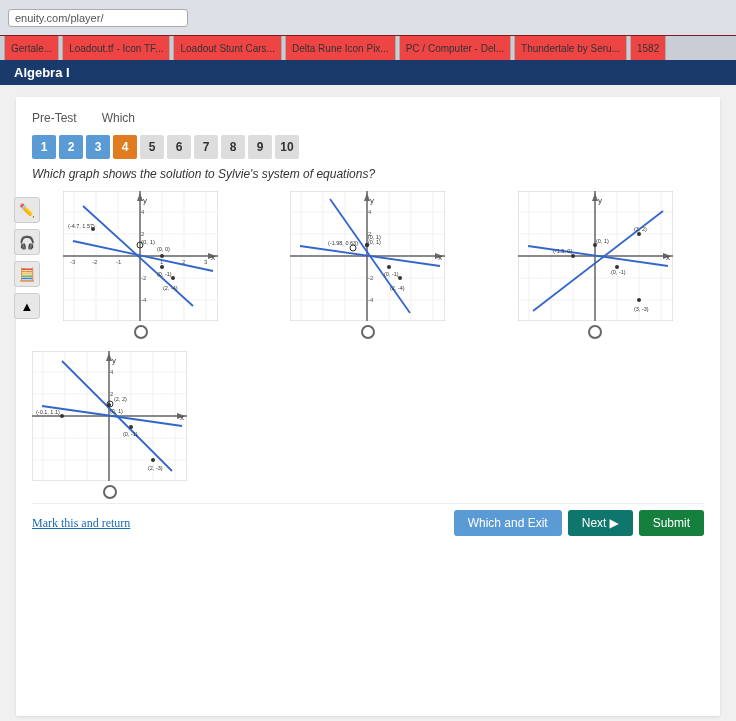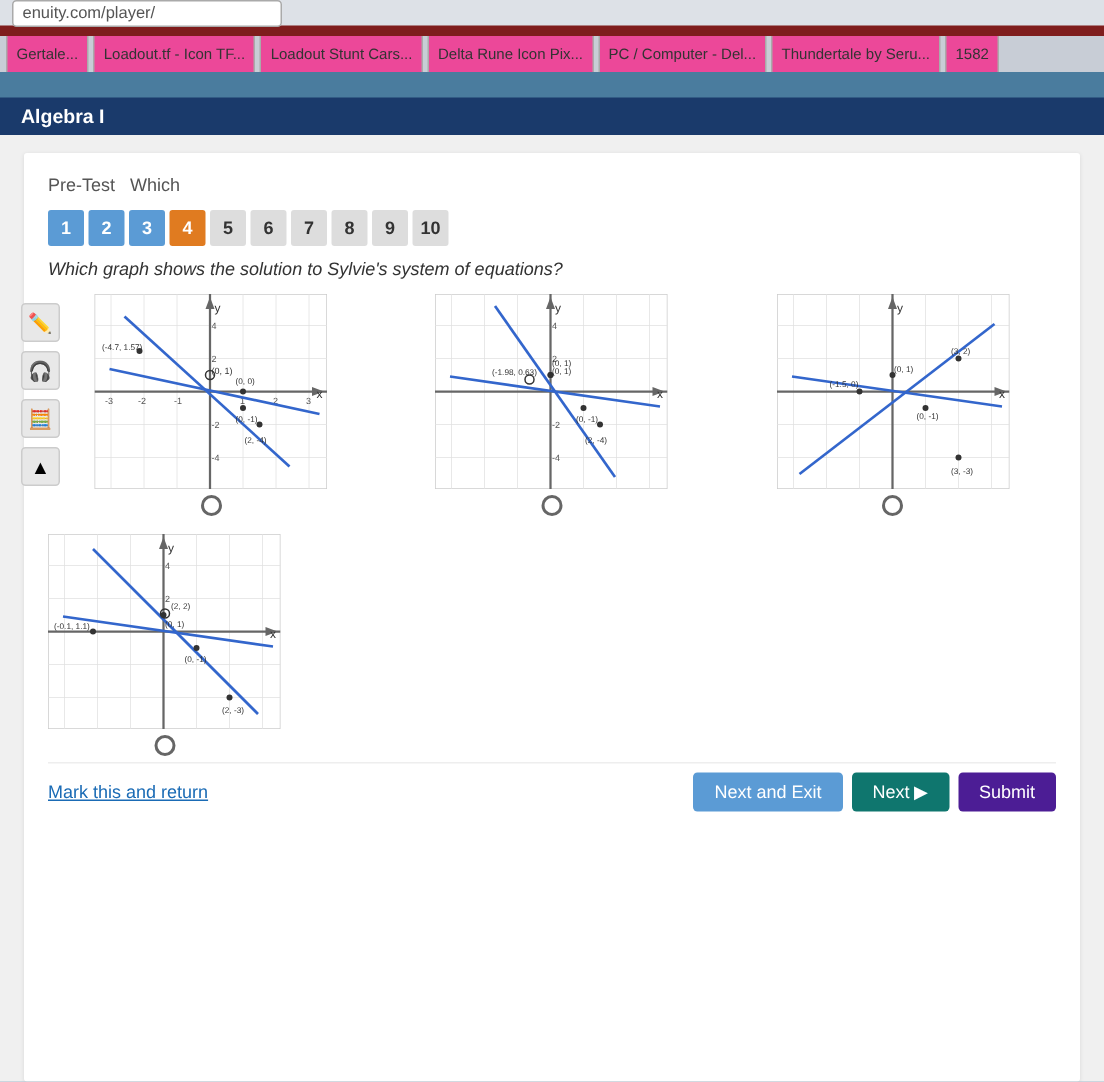--- a/index.html
+++ b/index.html
@@ -8,27 +8,27 @@
       height: 721px;
       background: #4a7c9e;
       font-family: Arial, sans-serif;
       font-size: 13px;
       overflow: hidden;
     }
 
     
     .browser-bar {
       background: #dde1e7;
-      height: 24px;
+      height: 36px;
       display: flex;
       align-items: center;
       padding: 0 8px;
       font-size: 11px;
       color: #333;
-      border-bottom: 7px solid #7f1d1d;
+      border-bottom: 1px solid #7f1d1d;
     }
     .url-bar {
       background: white;
       border: 1px solid #aaa;
       border-radius: 3px;
       padding: 2px 6px;
       font-size: 11px;
       color: #555;
       flex: 1;
       max-width: 180px;
@@ -40,37 +40,36 @@
       height: 24px;
       display: flex;
       align-items: center;
       padding: 0 4px;
       gap: 3px;
       font-size: 10px;
       color: #333;
       overflow: hidden;
     }
     .tab-item {
-      background: #ec4899;
+      background: #ef4444;
       border: 1px solid #aaa;
       border-radius: 3px 3px 0 0;
       padding: 16px 6px;
       font-size: 10px;
       white-space: nowrap;
       cursor: pointer;
     }
 
     
     .algebra-header {
       background: #1a3a6b;
       color: white;
       padding: 5px 14px;
       font-size: 13px;
       font-weight: bold;
-      margin-top: 17px;
     }
 
     
     .main-content {
       background: #f0f0f0;
       padding: 0;
       height: calc(721px - 28px - 24px - 26px);
       display: flex;
       flex-direction: column;
     }
@@ -88,21 +87,21 @@
     .page-title {
       font-size: 18px;
       font-weight: bold;
       color: #222;
       margin-bottom: 2px;
     }
 
     .subtitle-row {
       display: flex;
       align-items: center;
-      gap: 10px;
+      gap: 25px;
       margin-bottom: 10px;
       font-size: 12px;
       color: #555;
     }
 
     
     .question-nums {
       display: flex;
       align-items: center;
       gap: 3px;
@@ -185,20 +184,21 @@
       margin-top: 4px;
     }
 
     .mark-return {
       color: #1a6bb5;
       font-size: 12px;
       text-decoration: underline;
       cursor: pointer;
       background: none;
       border: none;
+      font-family: Liberation Serif, serif;
     }
 
     .btn-group {
       display: flex;
       gap: 6px;
     }
 
     .btn-save {
       background: #5b9bd5;
       color: white;
@@ -214,21 +214,21 @@
       border: none;
       padding: 6px 14px;
       font-size: 12px;
       border-radius: 3px;
       cursor: pointer;
       display: flex;
       align-items: center;
       gap: 3px;
     }
     .btn-submit {
-      background: #4c1d95;
+      background: #15803d;
       color: white;
       border: none;
       padding: 6px 14px;
       font-size: 12px;
       border-radius: 3px;
       cursor: pointer;
     }
 
     
     .graph-svg {
@@ -479,21 +479,21 @@
           <circle cx="30" cy="65" r="2" fill="#333"></circle>
           <text x="4" y="63" font-size="5.5" fill="#333">(-0.1, 1.1)</text>
         </svg>
         <div class="radio-circle"></div>
       </div>
     </div>
 
     <div class="bottom-bar">
       <button class="mark-return">Mark this and return</button>
       <div class="btn-group">
-        <button class="btn-save">Next and Exit</button>
+        <button class="btn-save">Which and Exit</button>
         <button class="btn-next">
           <span>Next</span>
           <span>▶</span>
         </button>
         <button class="btn-submit">Submit</button>
       </div>
     </div>
 
   </div>
 </div>

